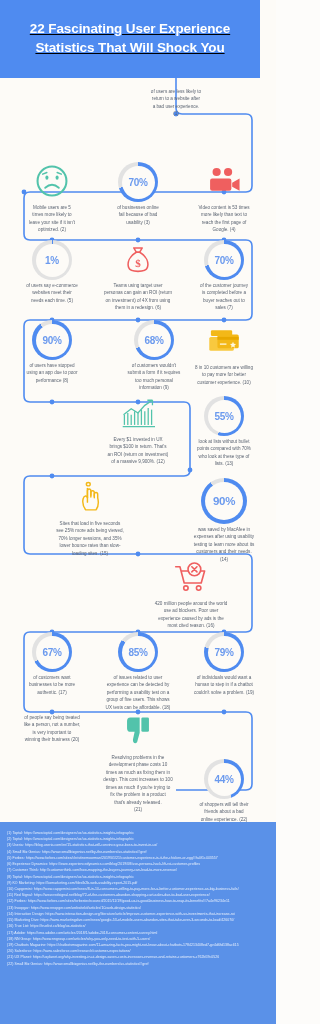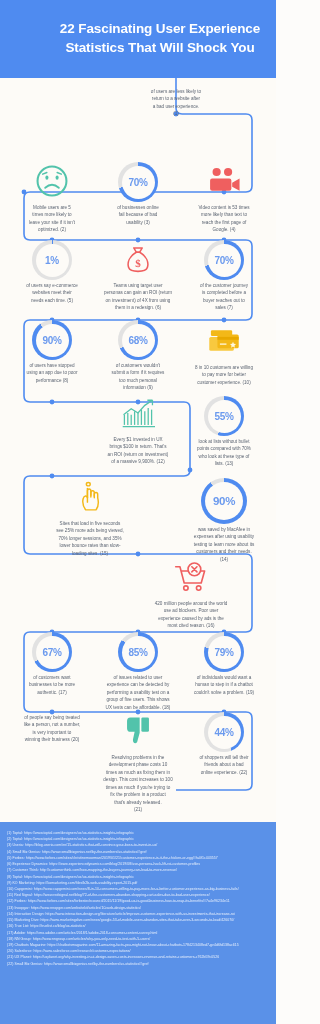--- a/index.html
+++ b/index.html
@@ -13,25 +13,26 @@
     width: 276px;
     height: 1024px;
     overflow: hidden;
     background: #fdfbf7;
   }
 
   
   .header {
     position: absolute;
     left: 0; top: 0;
-    width: 320px; height: 78px;
+    width: 260px; height: 78px;
     background: #4f8bf0;
     display: flex;
     align-items: center;
     justify-content: center;
+    text-decoration: underline;
   }
   .header-title {
     color: #ffffff;
     font-size: 13.5px;
     font-weight: bold;
     line-height: 1.38;
     text-align: center;
     letter-spacing: -0.1px;
     padding: 0 14px;
     white-space: pre-line;
@@ -234,21 +235,21 @@
   <div class="node" style="left:6px; top:320px;">
     <div class="ring" style="background:conic-gradient(#4f8bf0 0% 90%, #e2e2e2 90% 100%);">
       <div style="position:absolute;inset:3.5px;border-radius:50%;background:#fdfbf7;"></div>
       <div class="ring-label">90%</div>
     </div>
     <div class="caption">of users have stopped
 using an app due to poor
 performance (8)</div>
   </div>
 
-  <div class="node" style="left:92px; top:320px;">
+  <div class="node" style="left:108px; top:320px;">
     <div class="ring" style="background:conic-gradient(#4f8bf0 0% 68%, #e2e2e2 68% 100%);">
       <div style="position:absolute;inset:3.5px;border-radius:50%;background:#fdfbf7;"></div>
       <div class="ring-label">68%</div>
     </div>
     <div class="caption">of customers wouldn't
 submit a form if it requires
 too much personal
 information (9)</div>
   </div>
 
@@ -404,21 +405,21 @@
 development phase costs 10
 times as much as fixing them in
 design. This cost increases to 100
 times as much if you're trying to
 fix the problem in a product
 that's already released.
 (21)</div>
   </div>
 
   <div class="node" style="left:178px; top:712px;">
-    <div class="ring" style="background:conic-gradient(#4f8bf0 0% 44%, #e2e2e2 44% 100%);">
+    <div class="ring" style="background:conic-gradient(#4f8bf0 0% 44%, #e2e2e2 44% 100%);margin-top:47px;">
       <div style="position:absolute;inset:3.5px;border-radius:50%;background:#fdfbf7;"></div>
       <div class="ring-label">44%</div>
     </div>
     <div class="caption">of shoppers will tell their
 friends about a bad
 online experience. (22)</div>
   </div>
 
   <div class="footer">
     <div id="sources-list">

